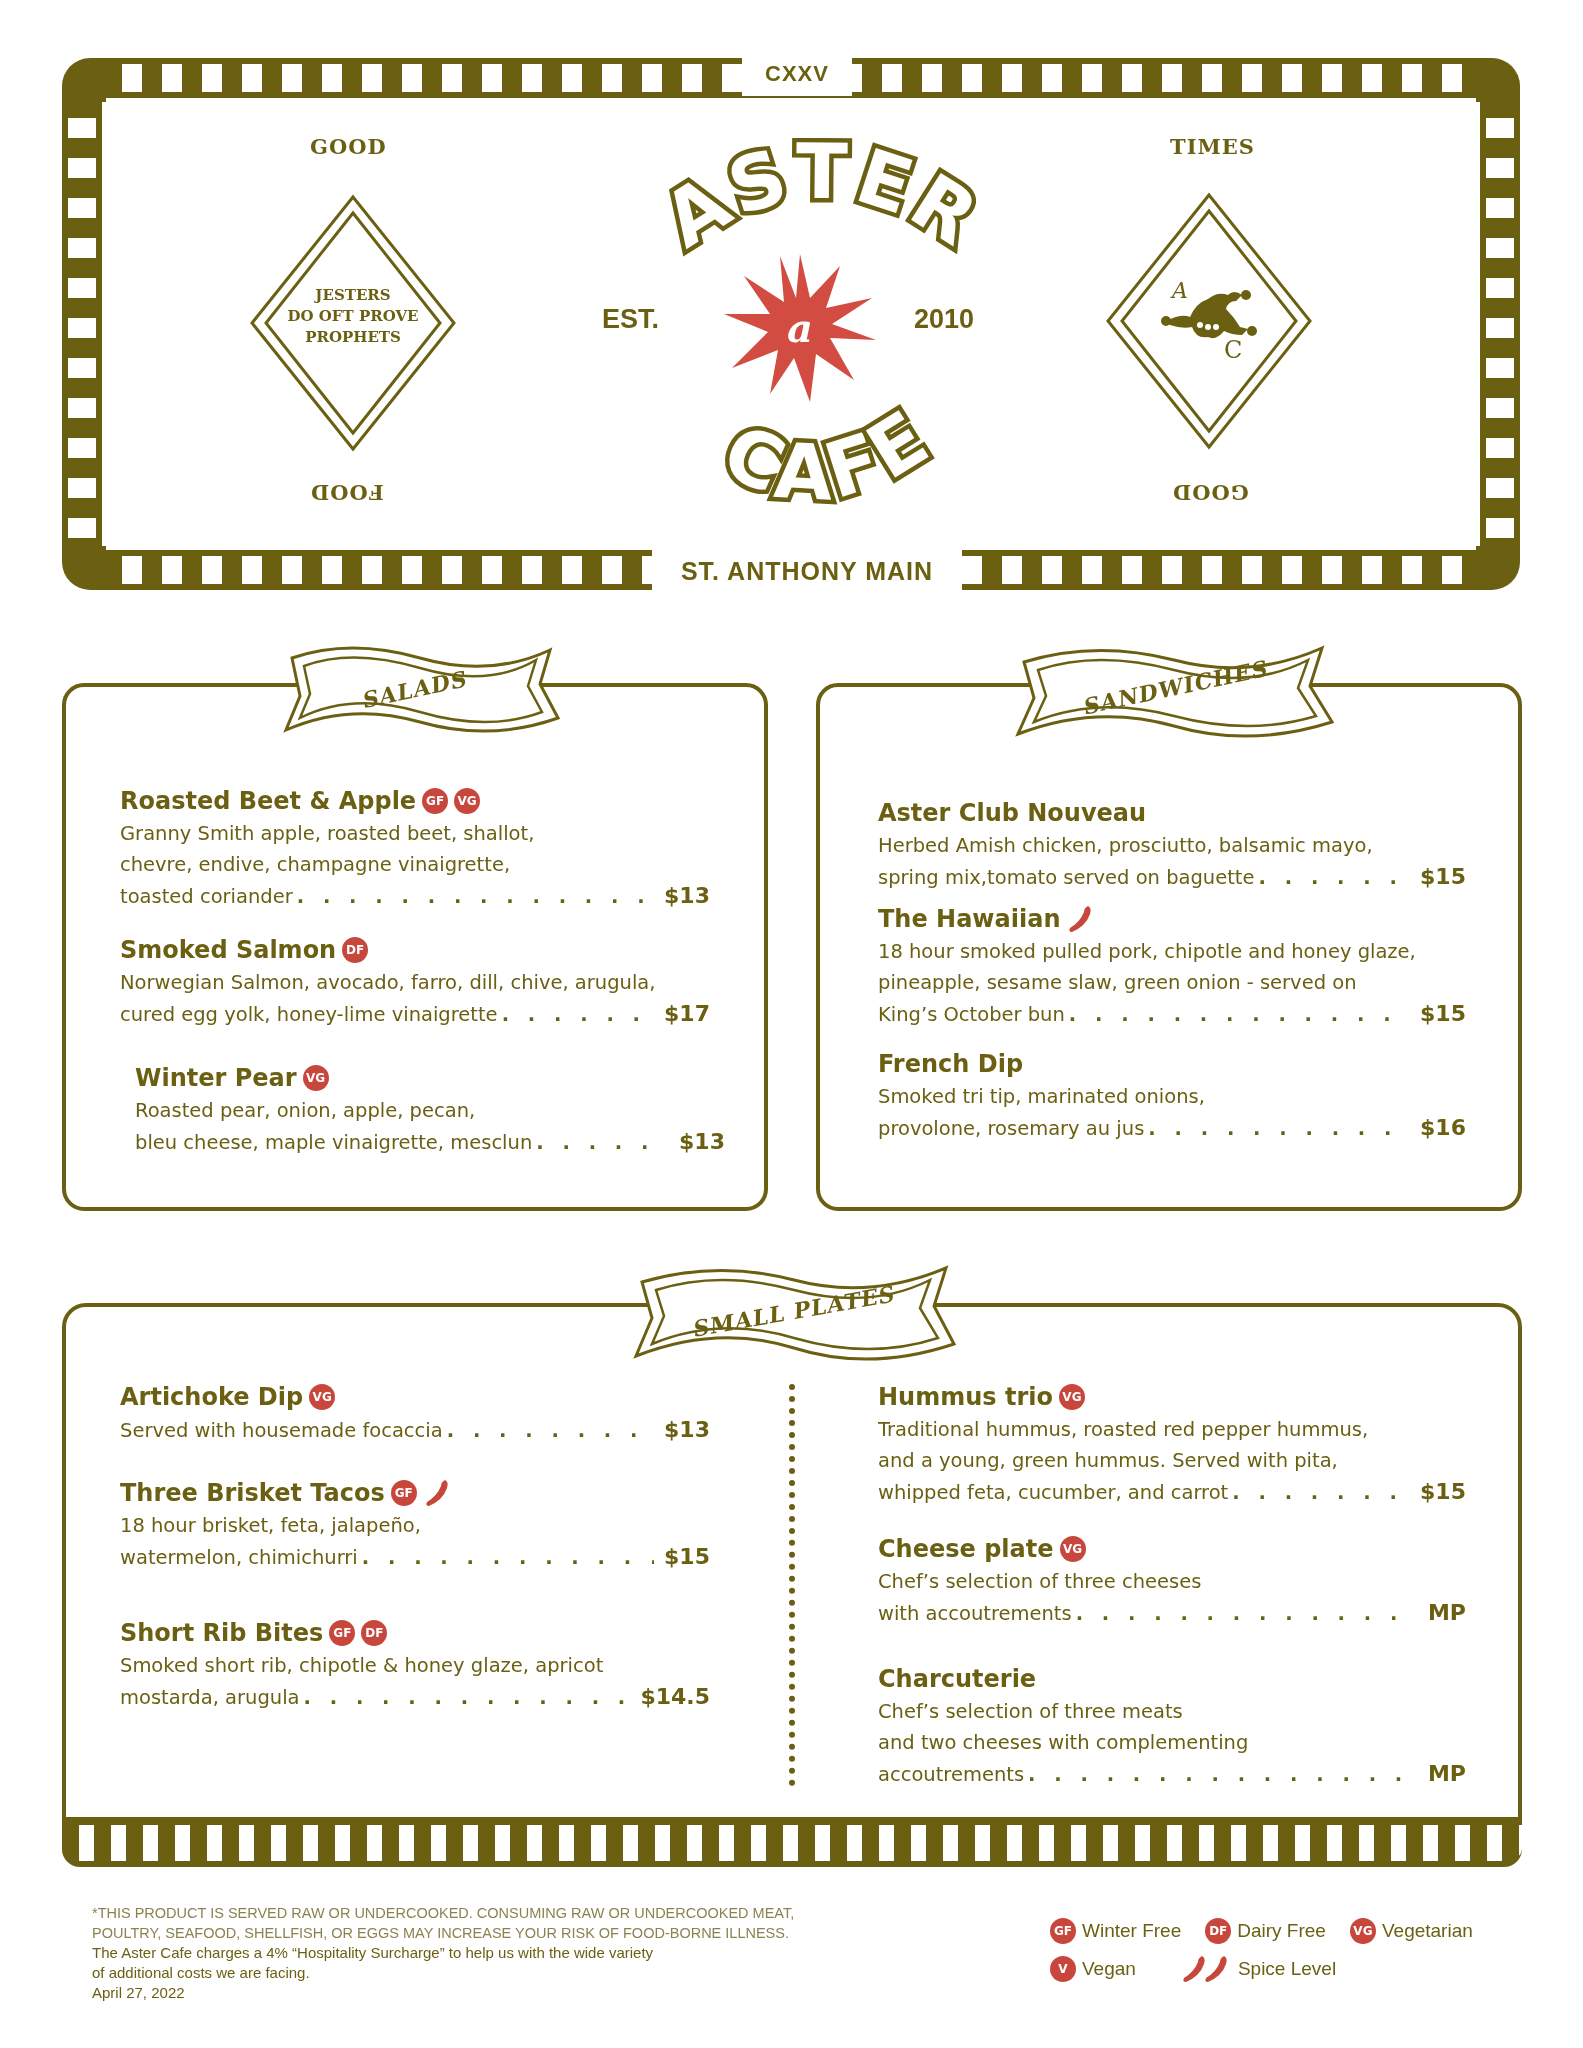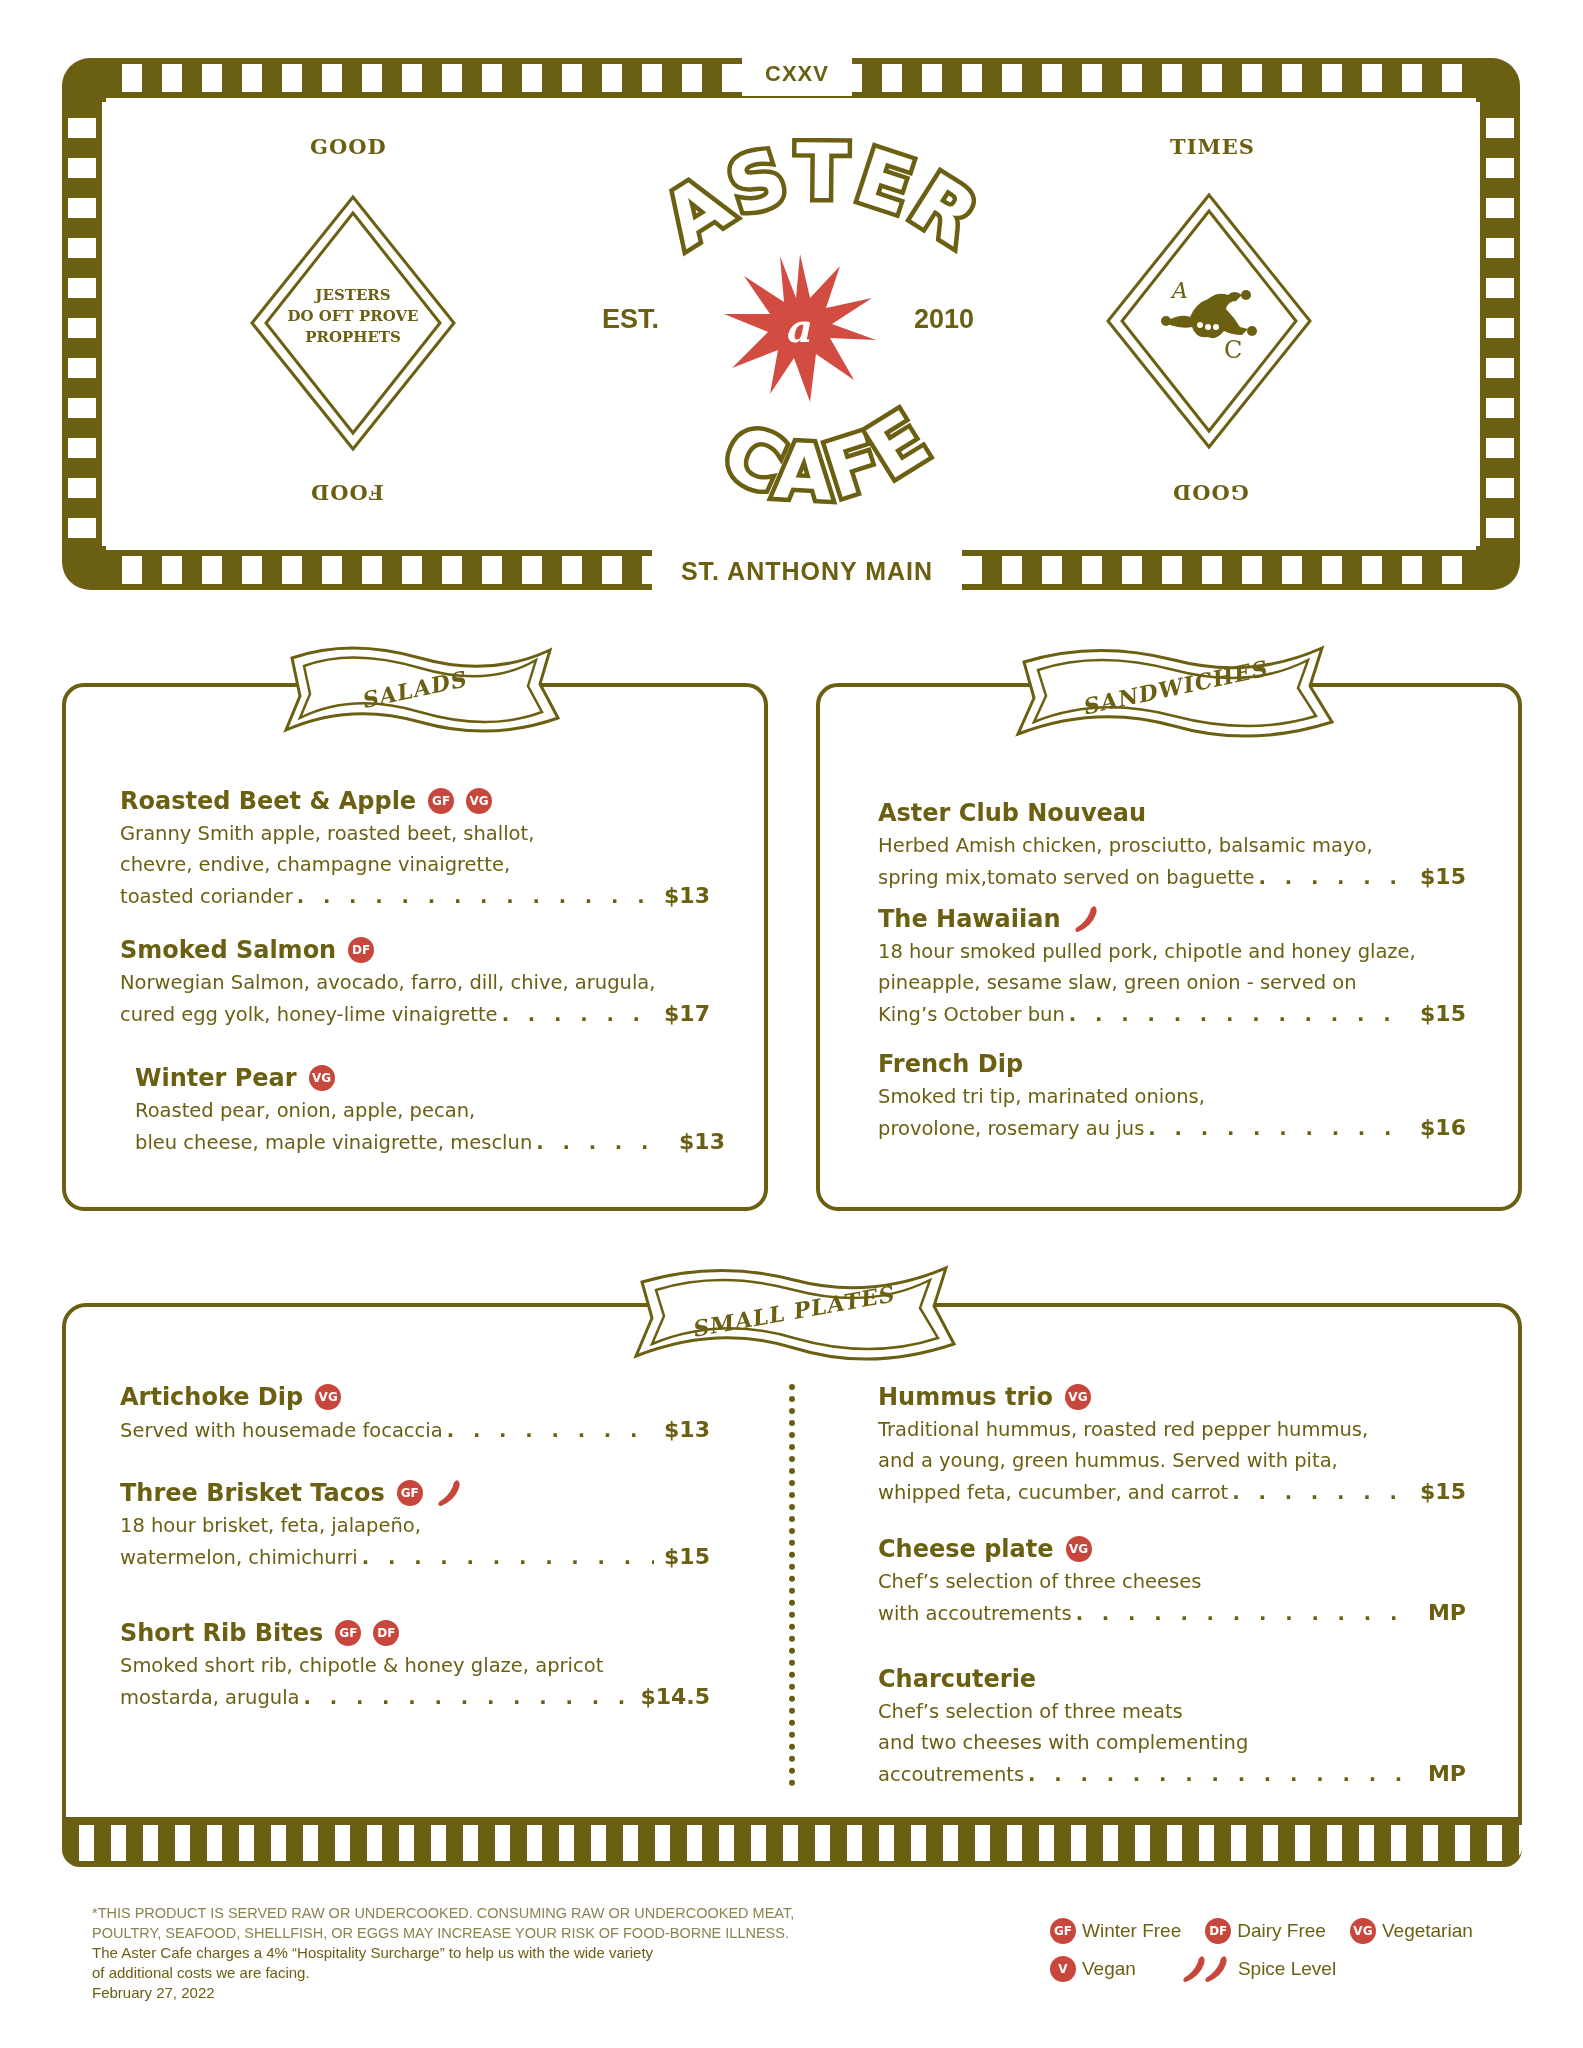--- a/index.html
+++ b/index.html
@@ -46,21 +46,21 @@
   }
   .banner { position: absolute; }
   .banner-text {
     position: absolute; font-family: "DejaVu Serif", serif; font-style: italic; font-weight: bold;
     color: #6b5f12; font-size: 22px; letter-spacing: 1px; white-space: nowrap;
   }
 
   .item { position: absolute; }
   .item-name {
     font-family: "DejaVu Sans", sans-serif; font-weight: bold; font-size: 24px;
-    color: #6b5f12; height: 34px; display: flex; align-items: center; gap: 12px;
+    color: #6b5f12; height: 34px; display: flex; align-items: center; gap: 6px;
   }
   .item-desc {
     font-family: "DejaVu Sans", sans-serif; font-size: 19.5px; line-height: 31px;
     color: #6b5f12; white-space: nowrap;
   }
   .price-line { display: flex; align-items: baseline; }
   .price-line .desc-last { white-space: nowrap; }
   .leader {
     flex: 1; overflow: hidden; white-space: nowrap; letter-spacing: 6px;
     margin: 0 10px 0 4px; color: #6b5f12; font-weight: bold;
@@ -355,21 +355,21 @@
   </div>
 </div>
 
 <div class="stripe-bottom" style="left:62px; top:1817px; width:1460px;"></div>
 
 <div class="footer-note">
   <div class="warn">*THIS PRODUCT IS SERVED RAW OR UNDERCOOKED. CONSUMING RAW OR UNDERCOOKED MEAT,</div>
   <div class="warn">POULTRY, SEAFOOD, SHELLFISH, OR EGGS MAY INCREASE YOUR RISK OF FOOD-BORNE ILLNESS.</div>
   <div>The Aster Cafe charges a 4% “Hospitality Surcharge” to help us with the wide variety</div>
   <div>of additional costs we are facing.</div>
-  <div>February 27, 2022</div>
+  <div>April 27, 2022</div>
 </div>
 
 <div class="legend">
   <div class="legend-row">
     <div class="legend-item">
       <span class="badge">GF</span>
       <span>Winter Free</span>
     </div>
     <div class="legend-item">
       <span class="badge">DF</span>

